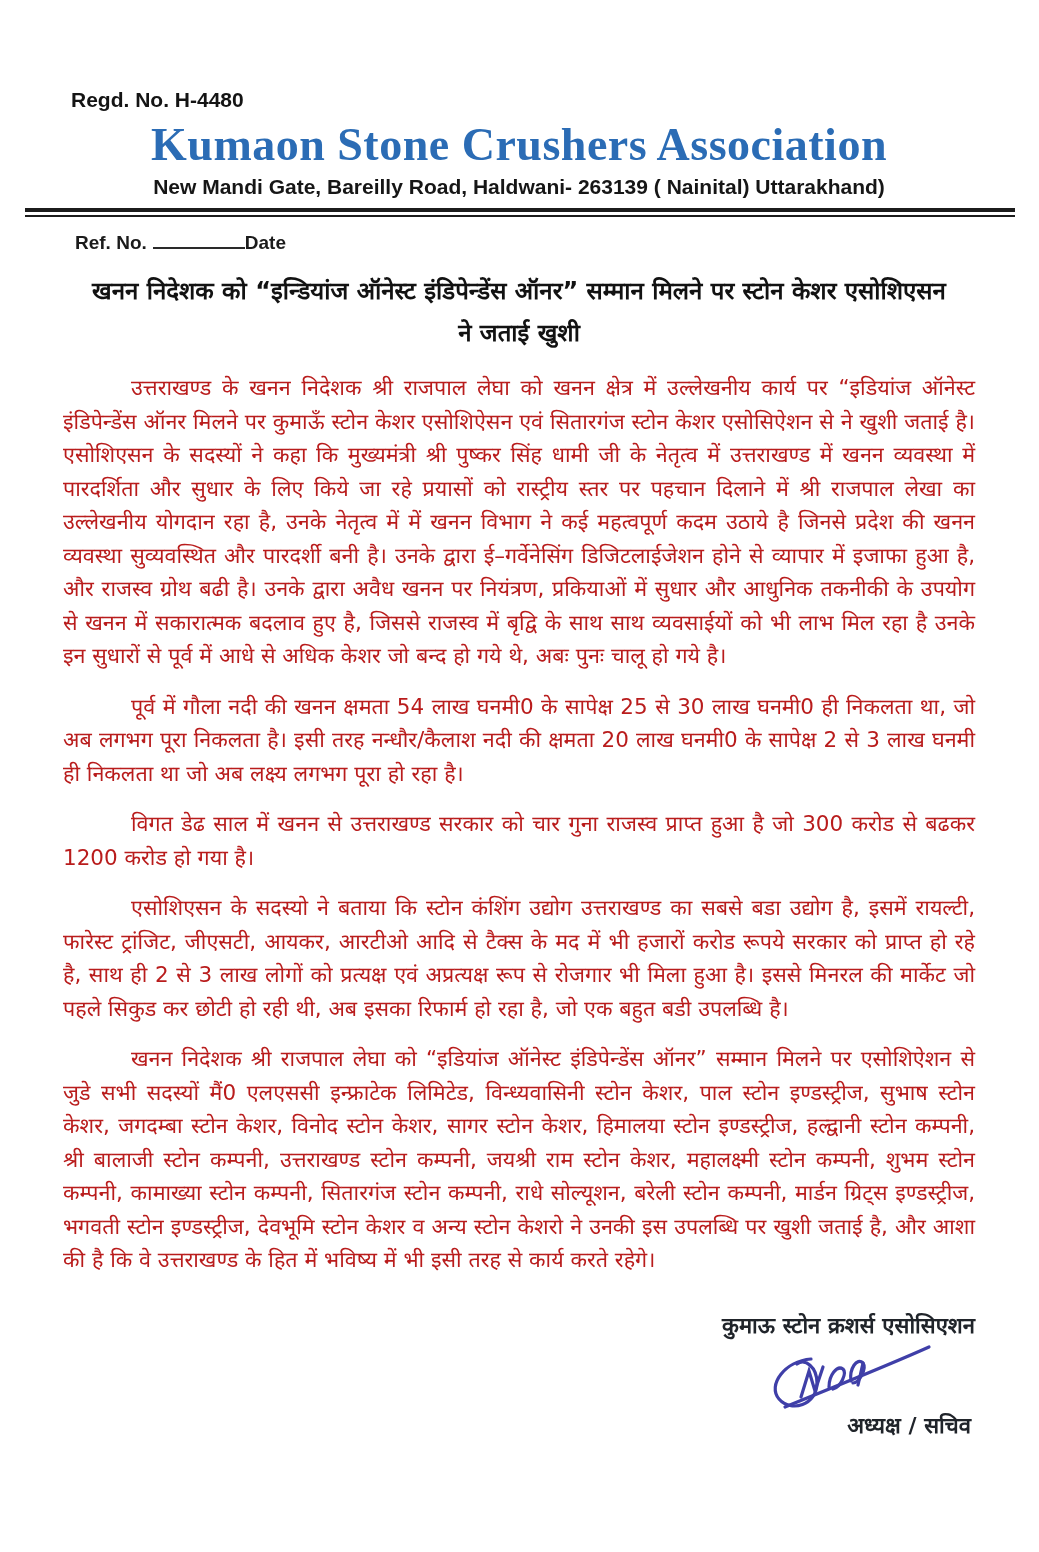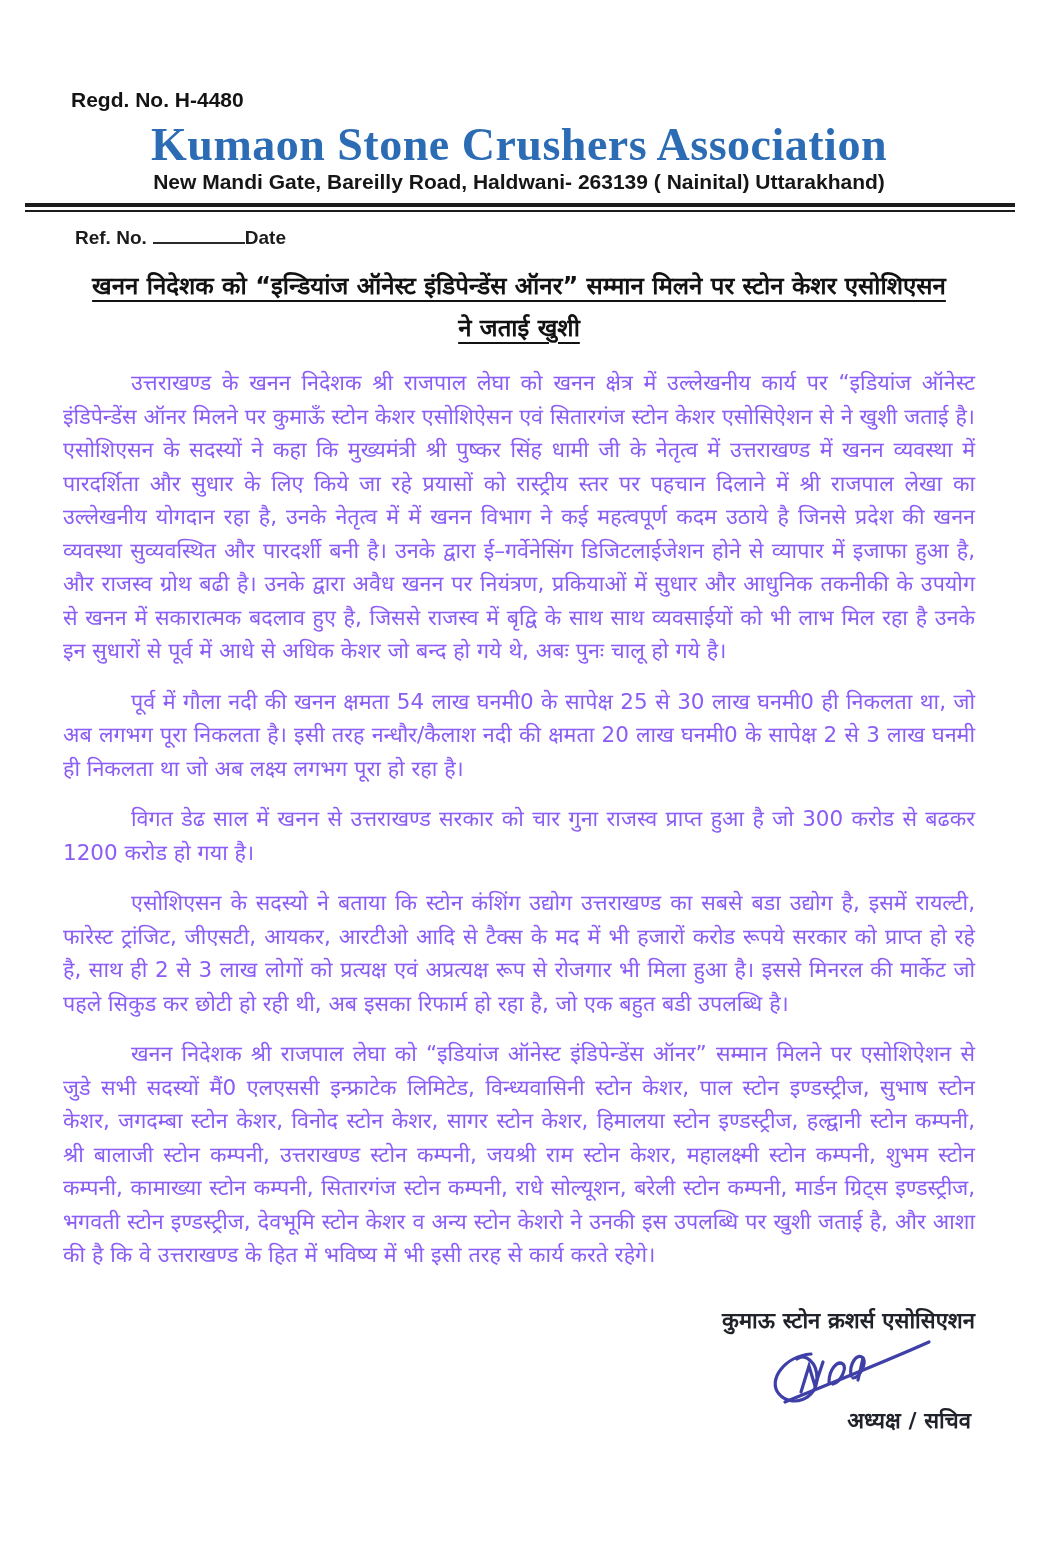--- a/index.html
+++ b/index.html
@@ -29,20 +29,21 @@
     margin: 8px 0 0 0;
     text-align: center;
     font-family: Liberation Serif, serif;
     font-weight: 700;
     font-size: 46px;
     line-height: 50px;
     color: #2b6cb5;
     letter-spacing: 0.5px;
   }
   .org-address {
+    margin-top: 5px;
     text-align: center;
     font-family: "Liberation Sans", sans-serif;
     font-weight: 700;
     font-size: 21px;
     color: #161616;
   }
   .double-rule {
     margin: 9px -40px 0 -38px;
     height: 3px;
     border-top: 4px solid #1c1c1c;
@@ -69,33 +70,32 @@
   .headline {
     margin-top: 16px;
     text-align: center;
     font-weight: 700;
     font-size: 24px;
     line-height: 42px;
     color: #121212;
   }
   .headline .hl-line {
     display: inline;
-    text-decoration: underline;
     text-decoration-thickness: 2px;
     text-underline-offset: 6px;
     margin-top: 41px;
   }
   .para {
     margin: 17px 0 0 0;
     text-align: justify;
     text-indent: 68px;
     font-size: 21.5px;
     line-height: 33.5px;
     font-weight: 400;
-    color: #8b5cf6;
+    color: #b91c1c;
   }
   .signoff {
     margin-top: 34px;
     text-align: right;
     font-size: 22px;
     line-height: 30px;
     font-weight: 600;
     color: #20242a;
   }
   .signoff .closing { padding-right: 8px; }

